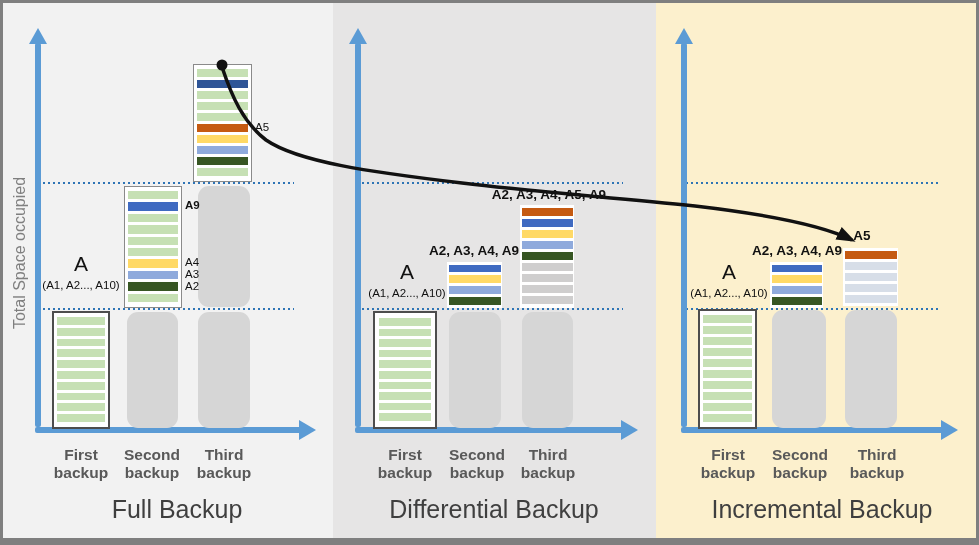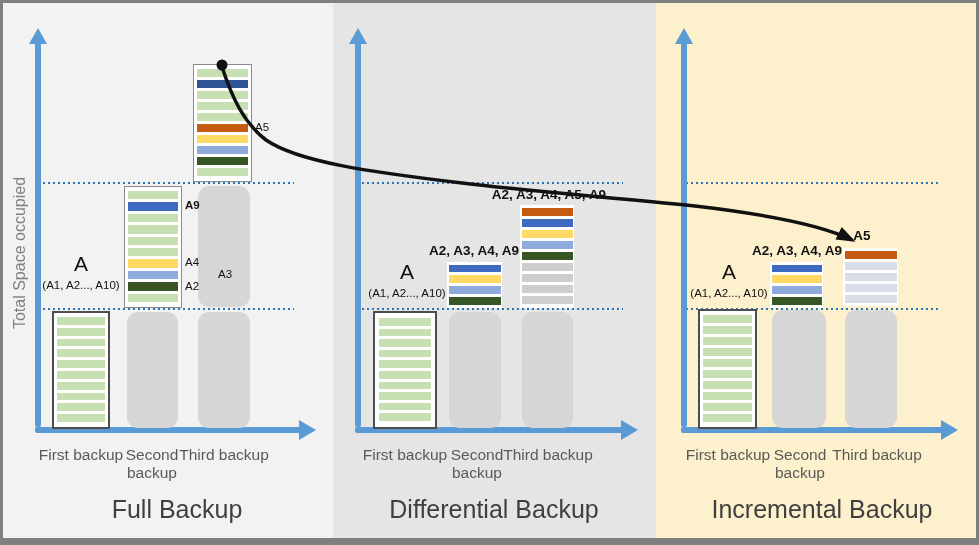--- a/index.html
+++ b/index.html
@@ -16,21 +16,21 @@
   .hhead{position:absolute;width:0;height:0;border-top:10px solid transparent;border-bottom:10px solid transparent;border-left:17px solid var(--c-axis);}
   .dotted{position:absolute;height:2px;background-image:repeating-linear-gradient(to right,var(--c-dotted) 0 2px,transparent 2px 5px);}
   .ghost{position:absolute;background:var(--c-ghost);border-radius:11px;}
   .stack{position:absolute;background:#fff;}
   .stack.darkborder{border:2px solid #4d4d4d;box-sizing:border-box;}
   .stack.ltborder{border:1.5px solid #8a8a8a;box-sizing:border-box;}
   .stripe-label{font-size:11.5px;color:#111;white-space:nowrap;}
   .alabel{position:absolute;text-align:center;font-size:21px;color:#111;}
   .asub{position:absolute;text-align:center;font-size:11.5px;color:#111;white-space:nowrap;}
   .stackcap{position:absolute;text-align:center;font-size:13.5px;font-weight:bold;color:#111;white-space:nowrap;}
-  .xcap{position:absolute;text-align:center;font-size:15.5px;line-height:1.15;color:#595959;}
+  .xcap{position:absolute;text-align:center;font-size:15.5px;line-height:1.15;color:#595959;font-weight:bold;}
   .ptitle{position:absolute;text-align:center;font-size:25px;color:#3f3f3f;}
   .ylab{position:absolute;width:180px;height:20px;text-align:center;font-size:16px;color:#7f7f7f;transform:rotate(-90deg);white-space:nowrap;}
   svg.flow{position:absolute;left:0;top:0;z-index:50;pointer-events:none;}
 </style>
 </head>
 <body>
 
 <div class="canvas">
   <div class="stage">
 
@@ -88,21 +88,21 @@
         <div style="position: absolute; left: 3px; right: 3px; top: 26.8px; height: 8.4px; background: var(--c-green);"></div>
         <div style="position: absolute; left: 3px; right: 3px; top: 38.2px; height: 8.4px; background: var(--c-green);"></div>
         <div style="position: absolute; left: 3px; right: 3px; top: 49.6px; height: 8.4px; background: var(--c-green);"></div>
         <div style="position: absolute; left: 3px; right: 3px; top: 61px; height: 8.4px; background: var(--c-green);"></div>
         <div style="position: absolute; left: 3px; right: 3px; top: 72.4px; height: 8.4px; background: var(--c-yellow);"></div>
         <div style="position: absolute; left: 3px; right: 3px; top: 83.8px; height: 8.4px; background: var(--c-light_blue);"></div>
         <div style="position: absolute; left: 3px; right: 3px; top: 95.2px; height: 8.4px; background: var(--c-dark_green);"></div>
         <div style="position: absolute; left: 3px; right: 3px; top: 106.6px; height: 8.4px; background: var(--c-green);"></div>
         <span class="stripe-label" style="position: absolute; left: 60px; top: 12.1px; font-weight: bold;">A9</span>
         <span class="stripe-label" style="position: absolute; left: 60px; top: 69.1px;">A4</span>
-        <span class="stripe-label" style="position: absolute; left: 60px; top: 80.5px; margin-left: 33px;">A3</span>
+        <span class="stripe-label" style="position: absolute; left: 60px; top: 80.5px;">A3</span>
         <span class="stripe-label" style="position: absolute; left: 60px; top: 93px;">A2</span>
       </div>
     <div class="stack ltborder" style="left: 190px; top: 61px; width: 59px; height: 118px; position: absolute;">
         <div style="position: absolute; left: 3px; right: 3px; top: 4px; height: 8px; background: var(--c-green);"></div>
         <div style="position: absolute; left: 3px; right: 3px; top: 15px; height: 8px; background: var(--c-dark_blue);"></div>
         <div style="position: absolute; left: 3px; right: 3px; top: 26px; height: 8px; background: var(--c-green);"></div>
         <div style="position: absolute; left: 3px; right: 3px; top: 37px; height: 8px; background: var(--c-green);"></div>
         <div style="position: absolute; left: 3px; right: 3px; top: 48px; height: 8px; background: var(--c-green);"></div>
         <div style="position: absolute; left: 3px; right: 3px; top: 59px; height: 8px; background: var(--c-orange);"></div>
         <div style="position: absolute; left: 3px; right: 3px; top: 70px; height: 8px; background: var(--c-yellow);"></div>

